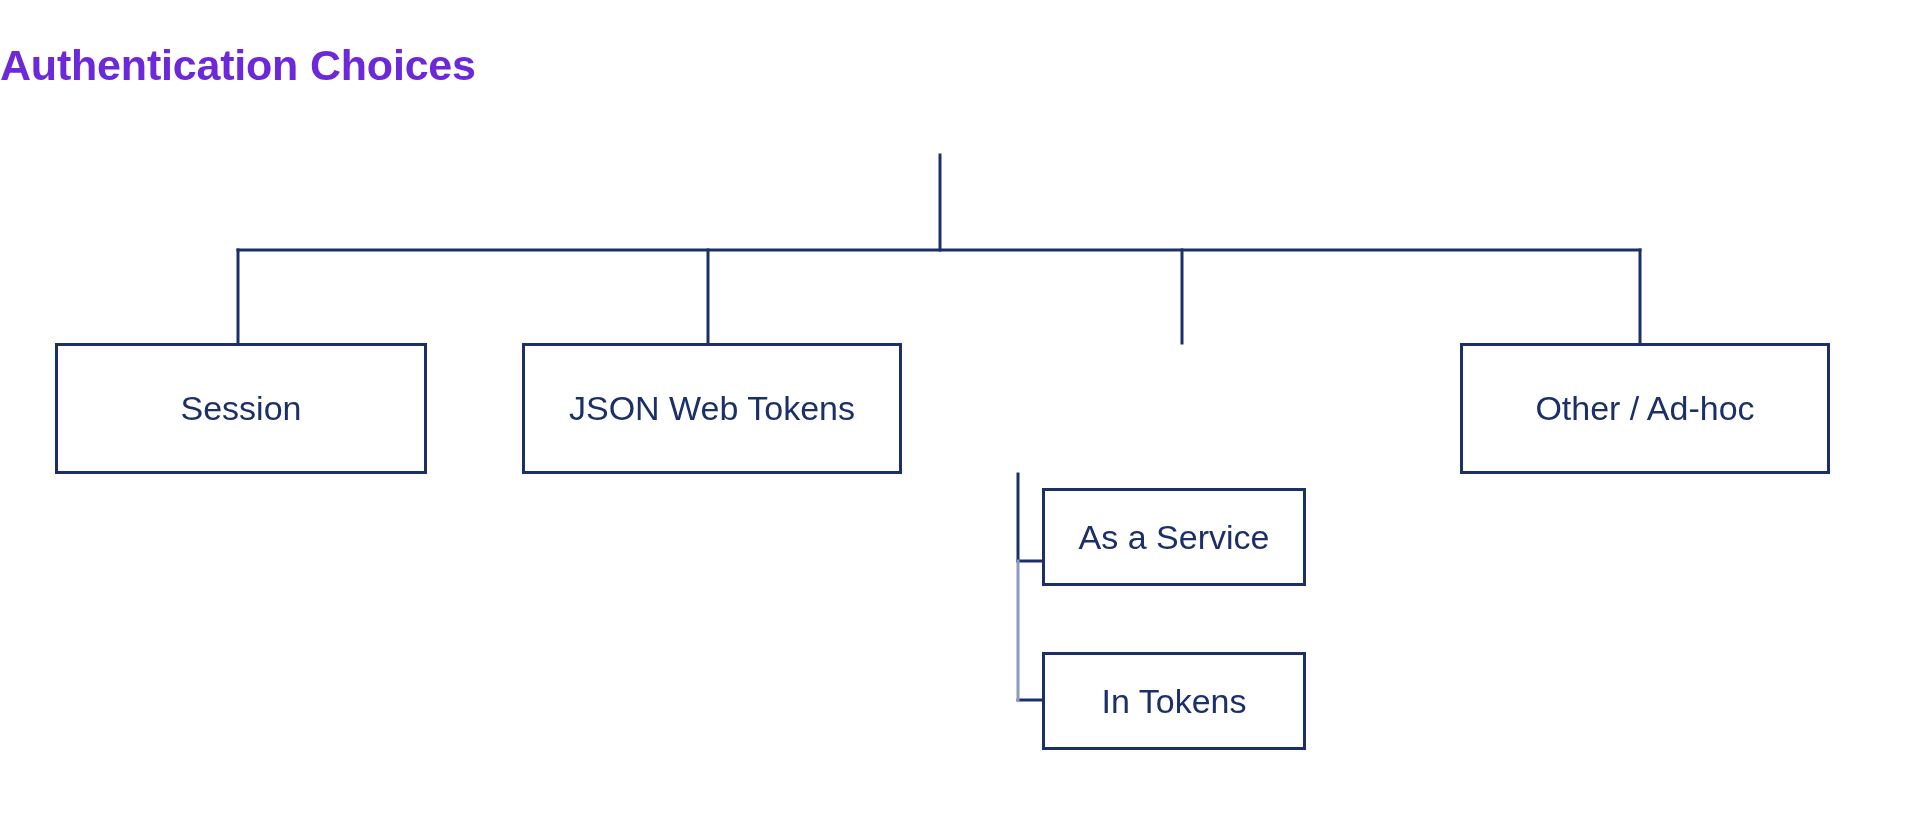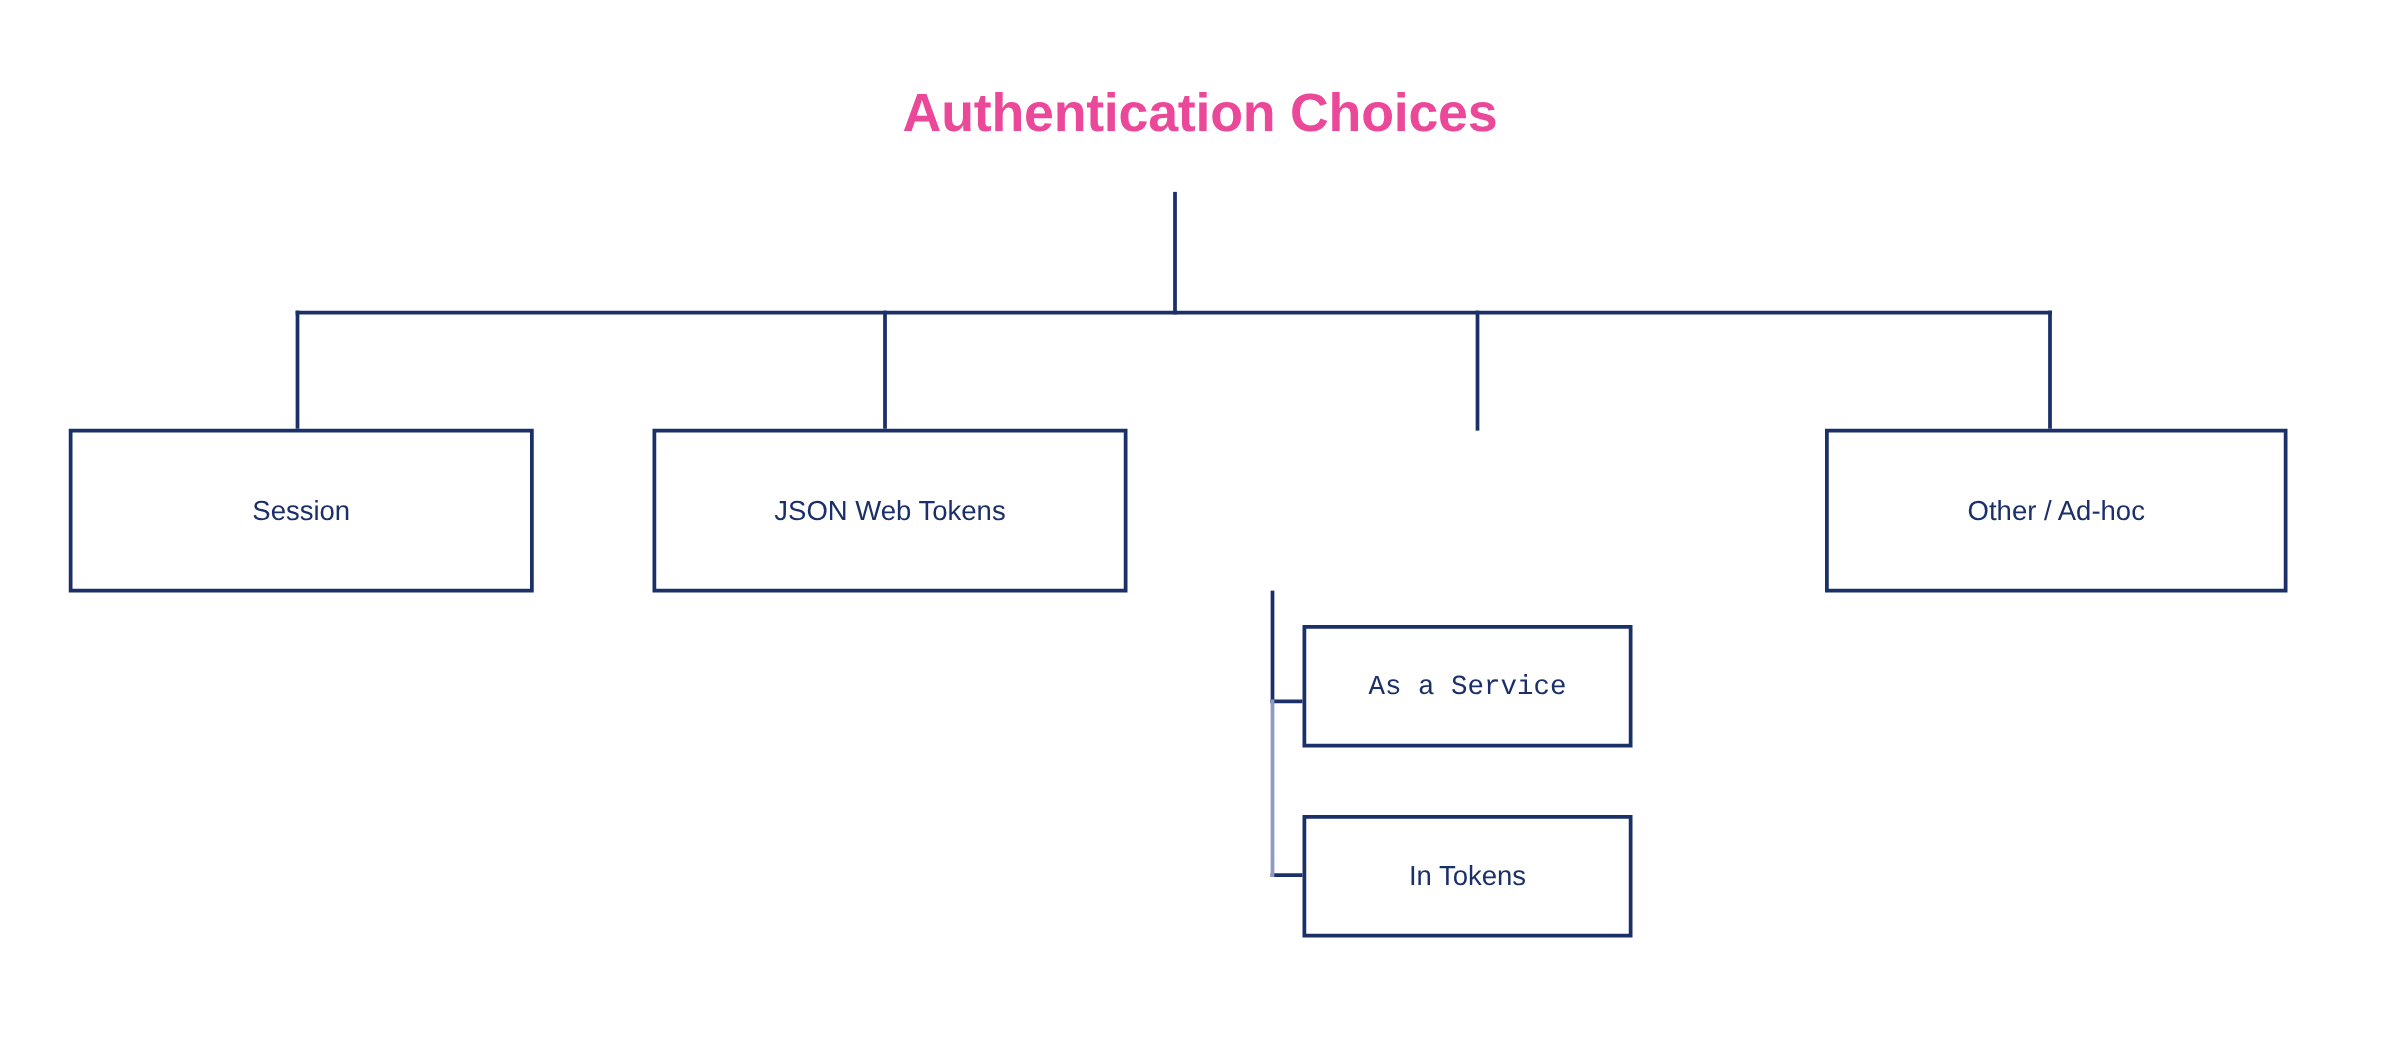--- a/index.html
+++ b/index.html
@@ -21,28 +21,26 @@
     width: 1920px;
     height: 838px;
   }
 
   
   .diagram-title {
     position: absolute;
     left: 0;
     top: 42px;
     width: 1920px;
-    text-align: center;
     font-size: 43px;
     font-weight: bold;
-    color: #ec4899;
+    color: #6d28d9;
     letter-spacing: -0.2px;
     line-height: 1.1;
     white-space: nowrap;
-    margin-top: 26px;
   }
 
   
   #connectors {
     position: absolute;
     left: 0;
     top: 0;
     width: 1920px;
     height: 838px;
     pointer-events: none;
@@ -51,21 +49,21 @@
   
   .node {
     position: absolute;
     box-sizing: border-box;
     background: #ffffff;
     border: 3px solid #1b3068;
     display: flex;
     align-items: center;
     justify-content: center;
     color: #1b3068;
-    font-size: 22px;
+    font-size: 34px;
     font-weight: 400;
     white-space: nowrap;
   }
   .node.level-1 {
     top: 343px;
     height: 131px;
   }
   .node.level-2 {
     height: 98px;
     left: 1042px;
@@ -76,21 +74,21 @@
     display: block;
     pointer-events: none;
   }
 
   
   .n-session      { left: 55px;   width: 372px; }
   .n-jwt          { left: 522px;  width: 380px; }
   .n-oauth        { left: 1000px; width: 368px; }
   .n-other        { left: 1460px; width: 370px; }
 
-  .n-aas          { top: 500px; font-family: Liberation Mono, monospace; }
+  .n-aas          { top: 488px; }
   .n-inhouse      { top: 652px; }
 </style>
 </head>
 <body>
 
 <div id="diagram-root">
 
   <div class="diagram-title">Authentication Choices</div>
 
   <svg id="connectors" viewBox="0 0 1920 838" width="1920" height="838" aria-hidden="true">

